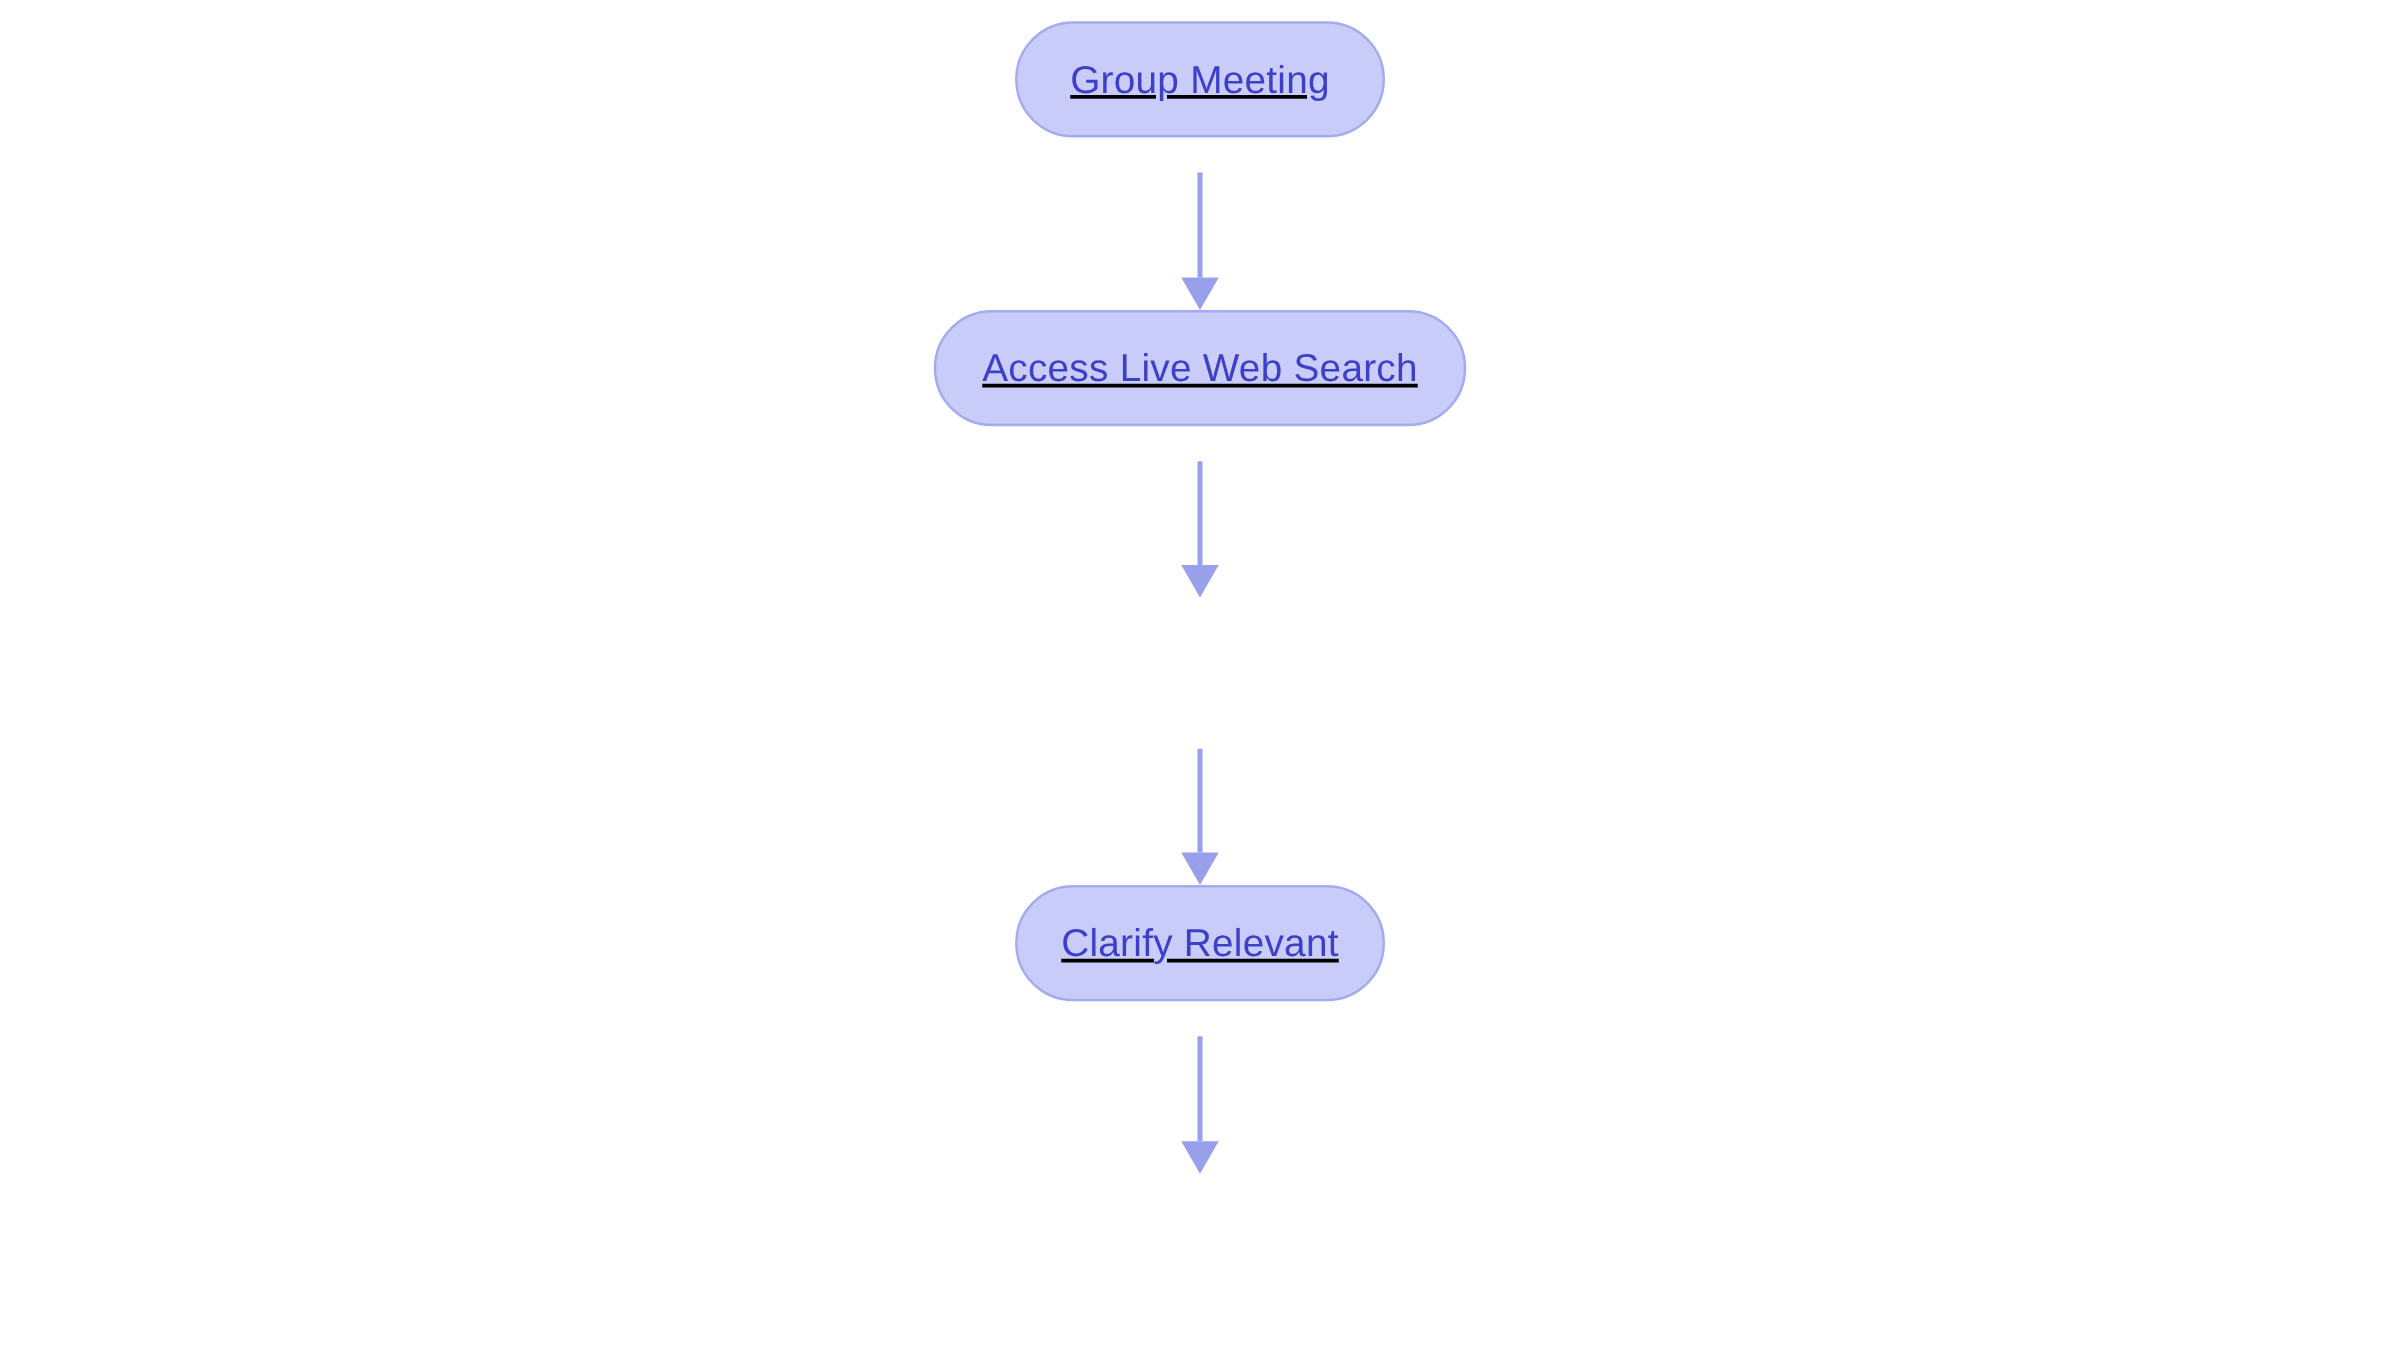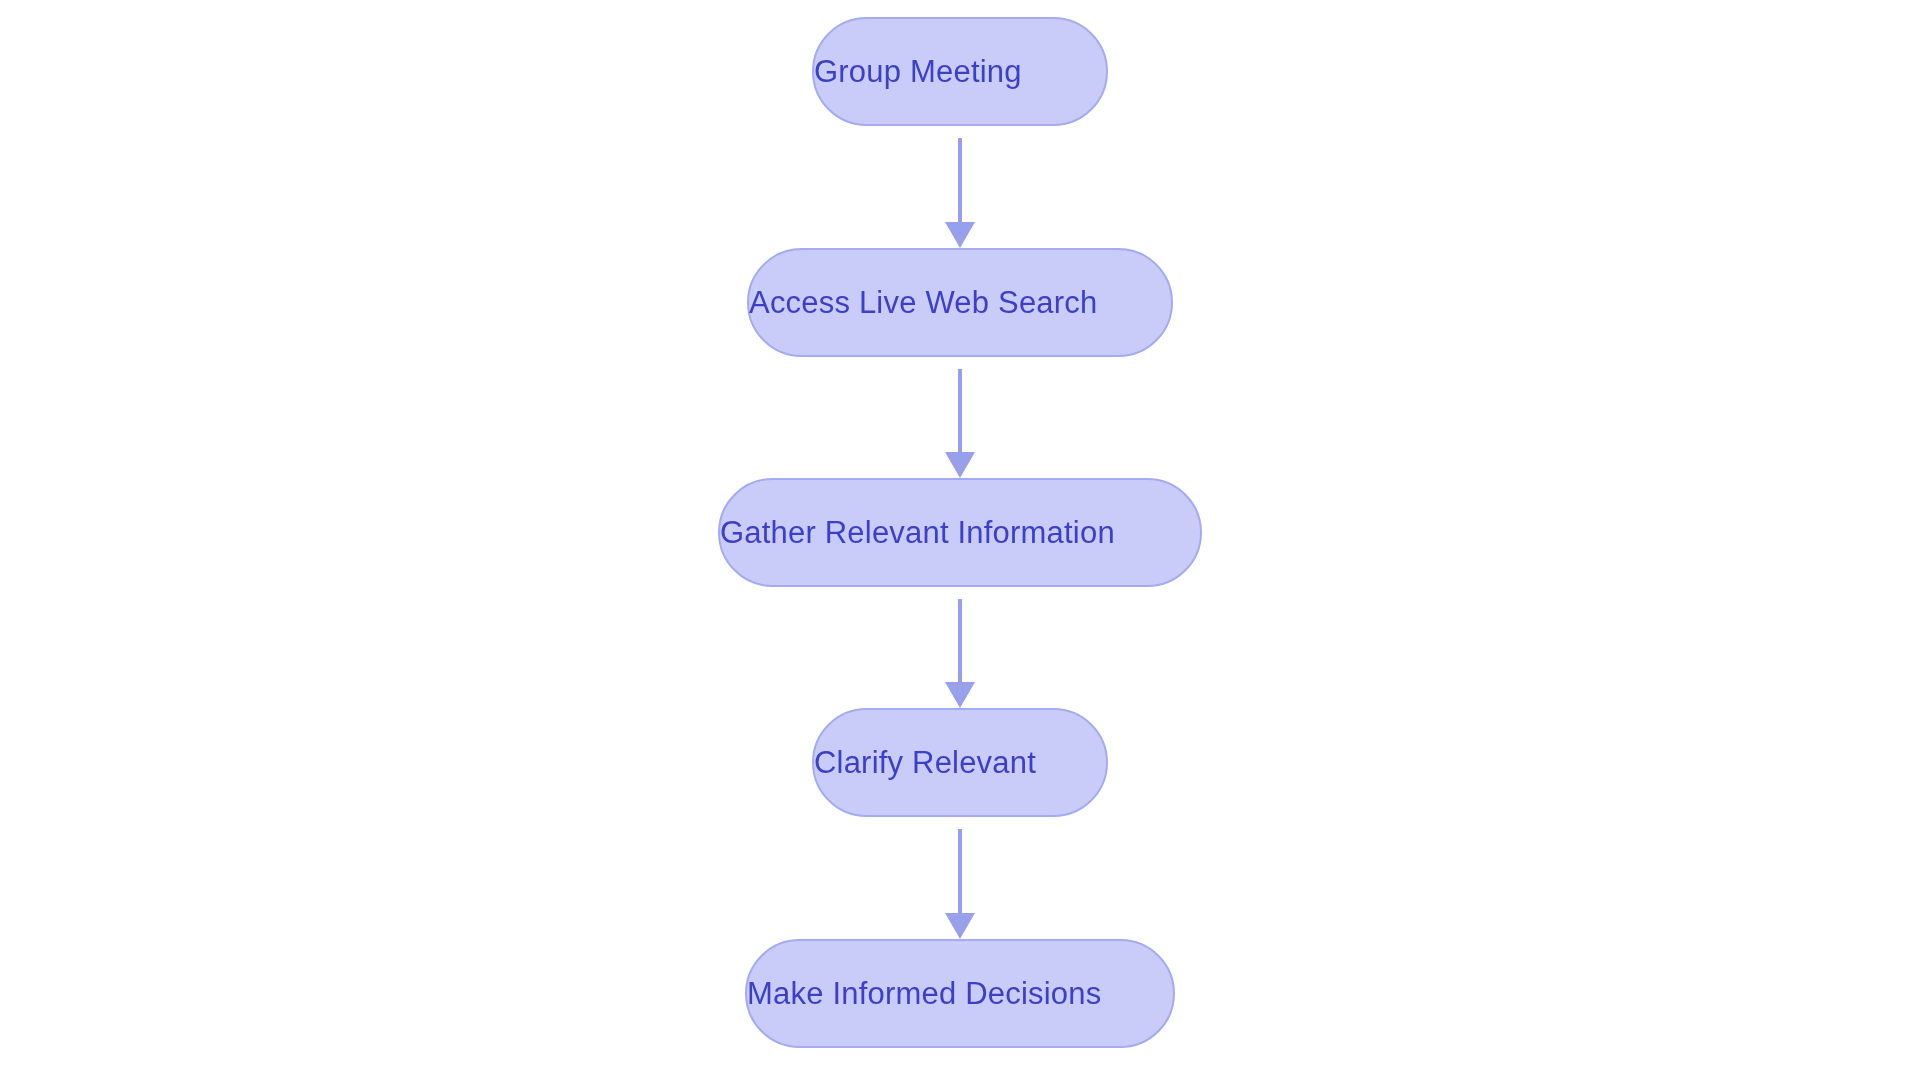--- a/index.html
+++ b/index.html
@@ -20,26 +20,28 @@
   .canvas {
     position: relative;
     width: 1920px;
     height: 1083px;
     background: var(--background);
   }
   .node {
     position: absolute;
     left: 50%;
     transform: translateX(-50%);
-    height: 109px;
+    height: 93px;
     background: var(--node-fill);
     border: 2px solid var(--node-border);
     border-radius: 61px;
     display: flex;
     align-items: center;
+    justify-content: center;
+    text-decoration: underline;
   }
   .node span {
     color: var(--node-text);
     font-size: 31px;
     font-weight: 400;
     letter-spacing: 0.2px;
     white-space: nowrap;
   }
   .node-1 { top: 17px;  width: 296px; }
   .node-2 { top: 248px; width: 426px; }
@@ -90,35 +92,29 @@
 
   <div class="node node-2">
     <span>Access Live Web Search</span>
   </div>
 
   <div class="edge edge-2">
     <div class="edge-line"></div>
     <div class="edge-head"></div>
   </div>
 
-  <div class="node node-3">
-    <span>Gather Relevant Information</span>
-  </div>
 
   <div class="edge edge-3">
     <div class="edge-line"></div>
     <div class="edge-head"></div>
   </div>
 
   <div class="node node-4">
     <span>Clarify Relevant</span>
   </div>
 
   <div class="edge edge-4">
     <div class="edge-line"></div>
     <div class="edge-head"></div>
   </div>
 
-  <div class="node node-5">
-    <span>Make Informed Decisions</span>
-  </div>
 
 </div>
 
 </body></html>

